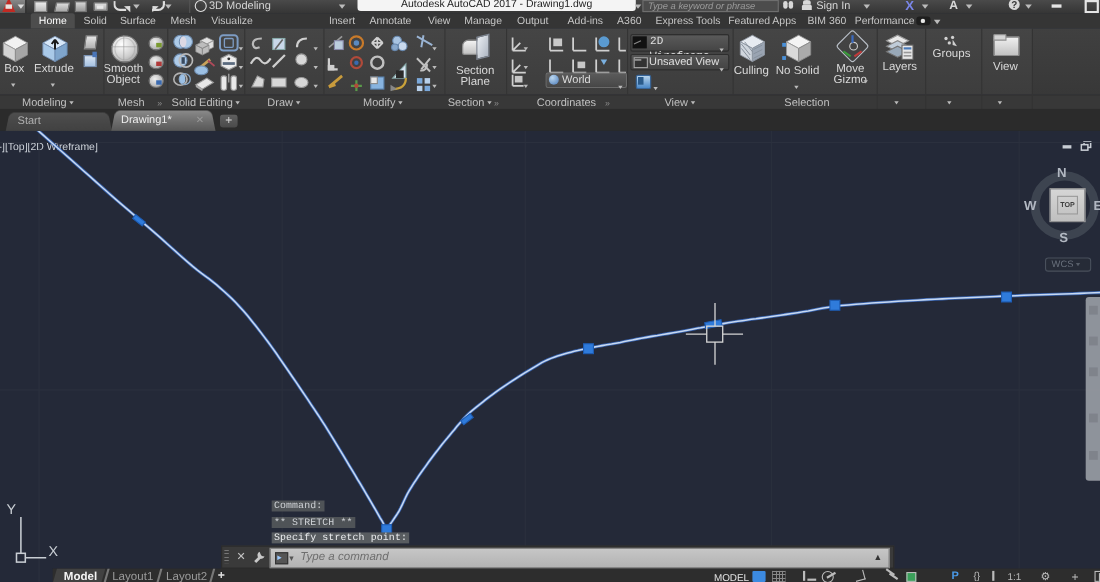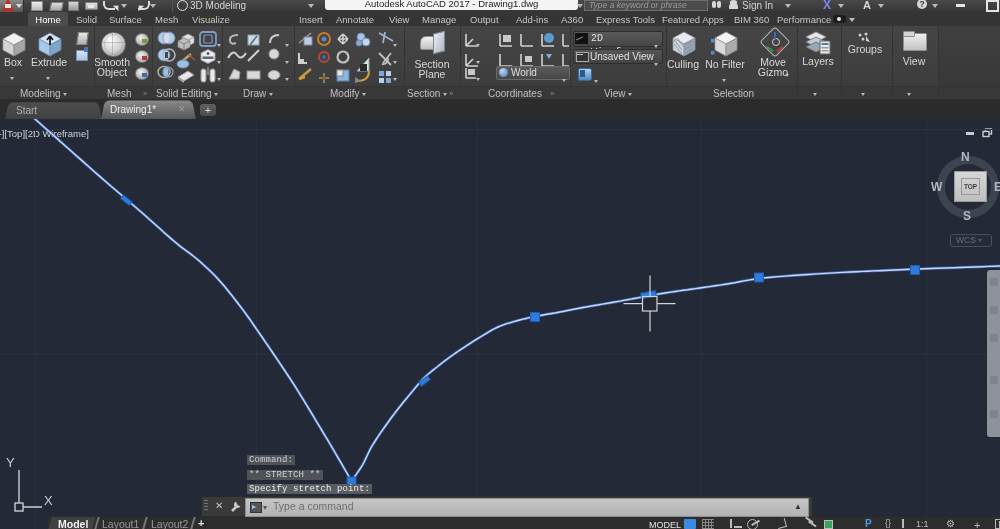--- a/index.html
+++ b/index.html
@@ -281,21 +281,21 @@
     <path d="M14 15 L22 11 M14 19 L22 15 M14 23 L22 19" stroke="#848e9a" stroke-width="0.8"></path>
   </svg>
   <div class="bigicon-label" style="left:664px;top:34px;width:38px;">Culling</div>
   <svg class="abs" style="left:711px;top:4px;" width="28" height="27">
     <path d="M4 8 L15 2 L26 8 L15 14 Z" fill="#f4f4f4" stroke="#9a9a9a" stroke-width="0.8"></path>
     <path d="M4 8 L15 14 L15 26 L4 20 Z" fill="#dadada" stroke="#9a9a9a" stroke-width="0.8"></path>
     <path d="M26 8 L15 14 L15 26 L26 20 Z" fill="#ababab" stroke="#8a8a8a" stroke-width="0.8"></path>
     <rect x="0" y="9" width="3.5" height="3.5" fill="#4a90d8"></rect>
     <rect x="0" y="21" width="3.5" height="3.5" fill="#4a90d8"></rect>
   </svg>
-  <div class="bigicon-label" style="left:697px;top:34px;width:56px;">No Filter</div>
+  <div class="bigicon-label" style="left:697px;top:34px;width:56px;">No Solid</div>
   <div class="abs" style="left:722px;top:45px;"><span class="caret sm"></span></div>
   <div class="abs" style="left:764px;top:5px;width:20px;height:20px;border:1.5px solid #b8bec6;transform:rotate(45deg);border-radius:3px;"></div>
   <div class="abs" style="left:772px;top:12px;width:6px;height:6px;border:1.5px solid #d0d0d0;border-radius:50%;"></div>
   <div class="abs" style="left:766px;top:22px;width:8px;height:2px;background:#3a9a3a;transform:rotate(35deg);"></div>
   <div class="abs" style="left:776px;top:22px;width:8px;height:2px;background:#c03a3a;transform:rotate(-35deg);"></div>
   <div class="abs" style="left:774px;top:6px;width:2px;height:7px;background:#3a6ac0;"></div>
   <div class="bigicon-label" style="left:747px;top:32px;width:52px;">Move<br>Gizmo</div>
   <div class="abs" style="left:785px;top:40px;"><span class="caret sm"></span></div>
 
   <svg class="abs" style="left:804px;top:3px;" width="28" height="26">
@@ -444,21 +444,21 @@
   <div class="abs" style="left:2px;top:3px;width:4px;height:12px;background:repeating-linear-gradient(#777 0 1px,transparent 1px 3px);"></div>
   <div class="abs" style="left:13px;top:3px;color:#c4c4c4;font-size:10px;">✕</div>
   <svg class="abs" style="left:27px;top:2px;" width="14" height="14">
       <path d="M3 12 L8.5 6.5" stroke="#c8c8c8" stroke-width="2.6"></path>
       <path d="M7 2.5 a3.4 3.4 0 1 0 4.5 4.5 L9 6.5 L8 5 Z" fill="#c8c8c8"></path>
     </svg>
   <div class="abs" style="left:43px;top:1px;width:562px;height:17px;background:linear-gradient(#c6c6c6,#b2b2b2);border:1px solid #8e8e8e;">
     <div class="abs" style="left:4px;top:3px;width:10px;height:9px;background:#555;border:1px solid #333;"></div>
     <div class="abs" style="left:6px;top:4px;color:#9ecbff;font-size:8px;line-height:8px;">▸</div>
     <div class="abs" style="left:17px;top:4px;color:#555;font-size:8px;">▾</div>
-    <div class="abs" style="left:27px;top:1px;color:#6e6e6e;font-size:10.5px;">Type a command</div>
+    <div class="abs" style="left:27px;top:1px;color:#6e6e6e;font-size:10.5px;font-style:italic;">Type a command</div>
     <div class="abs" style="right:6px;top:3px;color:#333;font-size:8px;">▲</div>
   </div>
 </div>
 <div class="abs" id="statusbar">
   <div class="abs" style="left:0;top:0;width:1000px;height:12px;background:#2d2d2d;"></div>
   <div class="abs" style="left:2px;top:0px;width:44px;height:12px;background:#414141;transform:skewX(-16deg);"></div>
   <div class="abs" style="left:10px;top:1px;color:#f2f2f2;font-size:10.5px;font-weight:bold;">Model</div>
   <div class="abs" style="left:48px;top:0px;width:1.5px;height:12px;background:#777;transform:skewX(-16deg);"></div>
   <div class="abs" style="left:54px;top:1px;color:#9a9a9a;font-size:10.5px;text-align:right;">Layout1</div>
   <div class="abs" style="left:96px;top:0px;width:1.5px;height:12px;background:#777;transform:skewX(-16deg);"></div>

